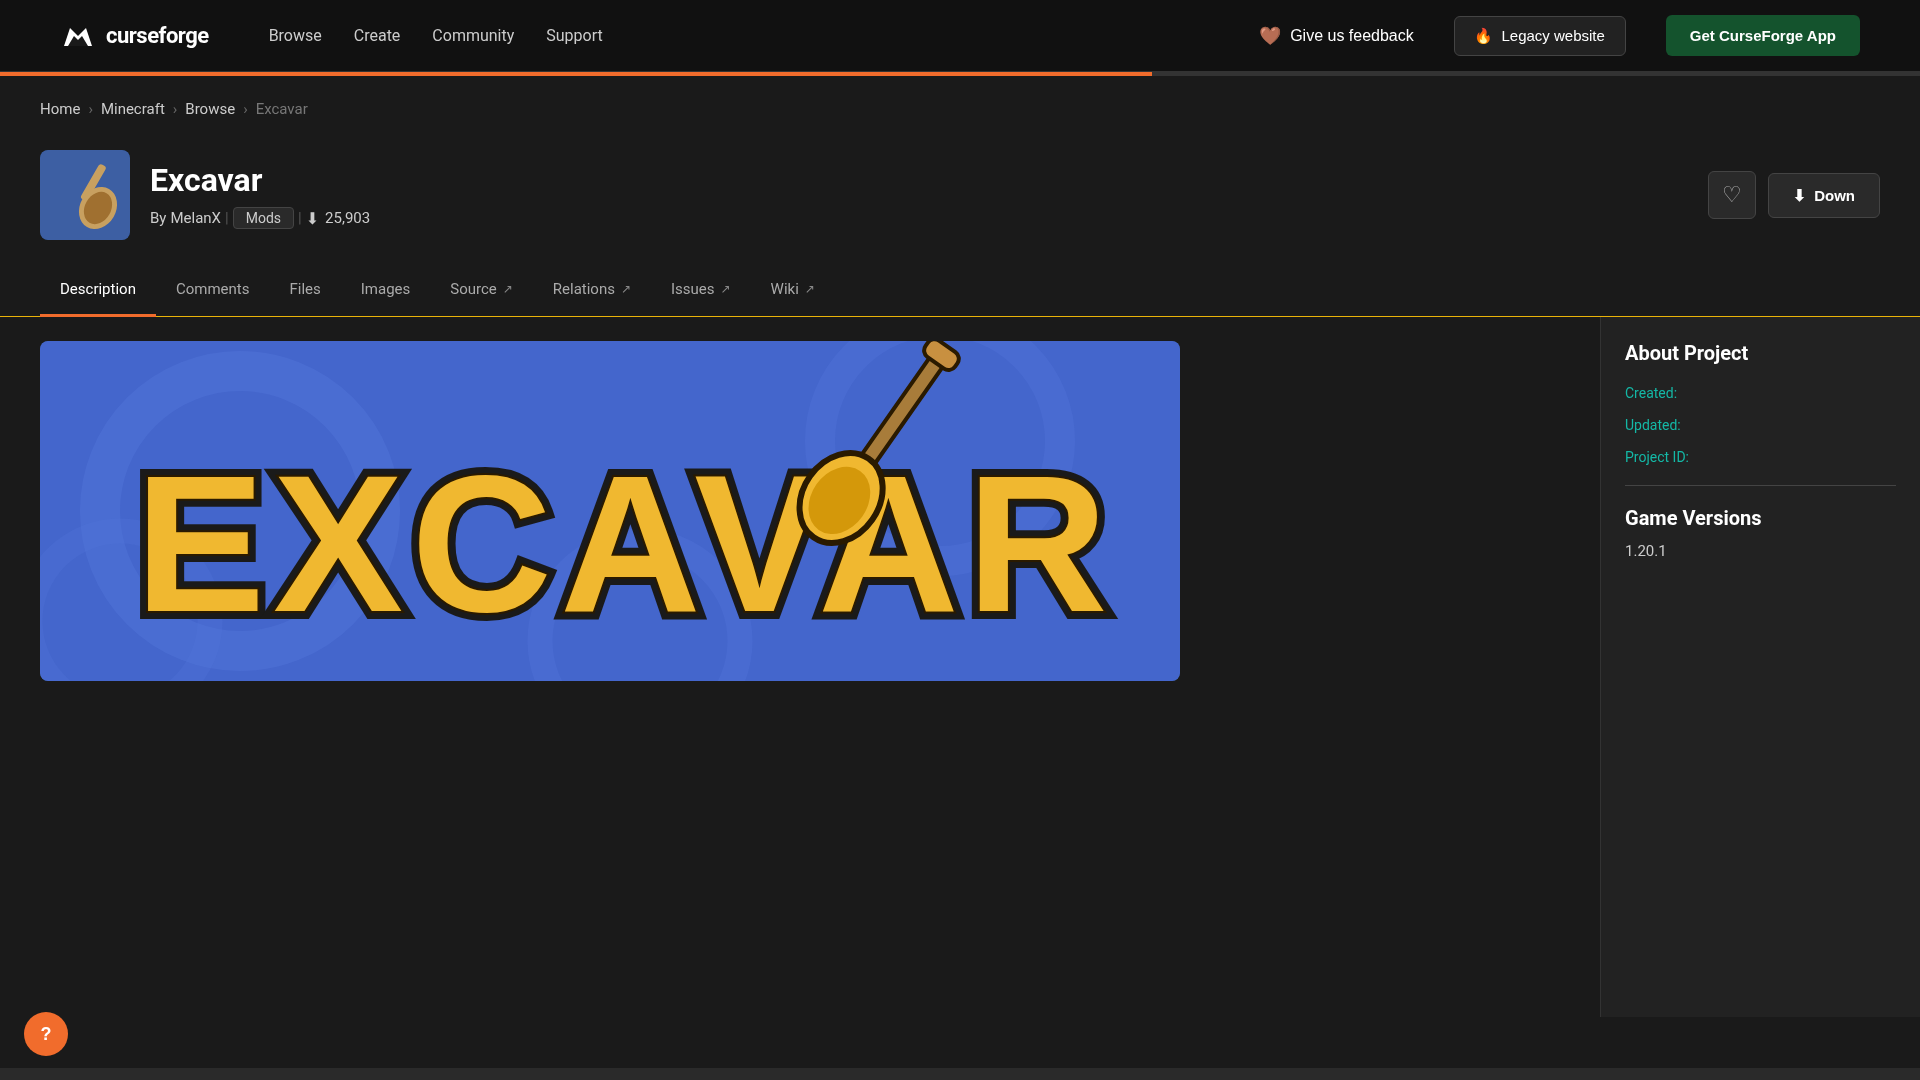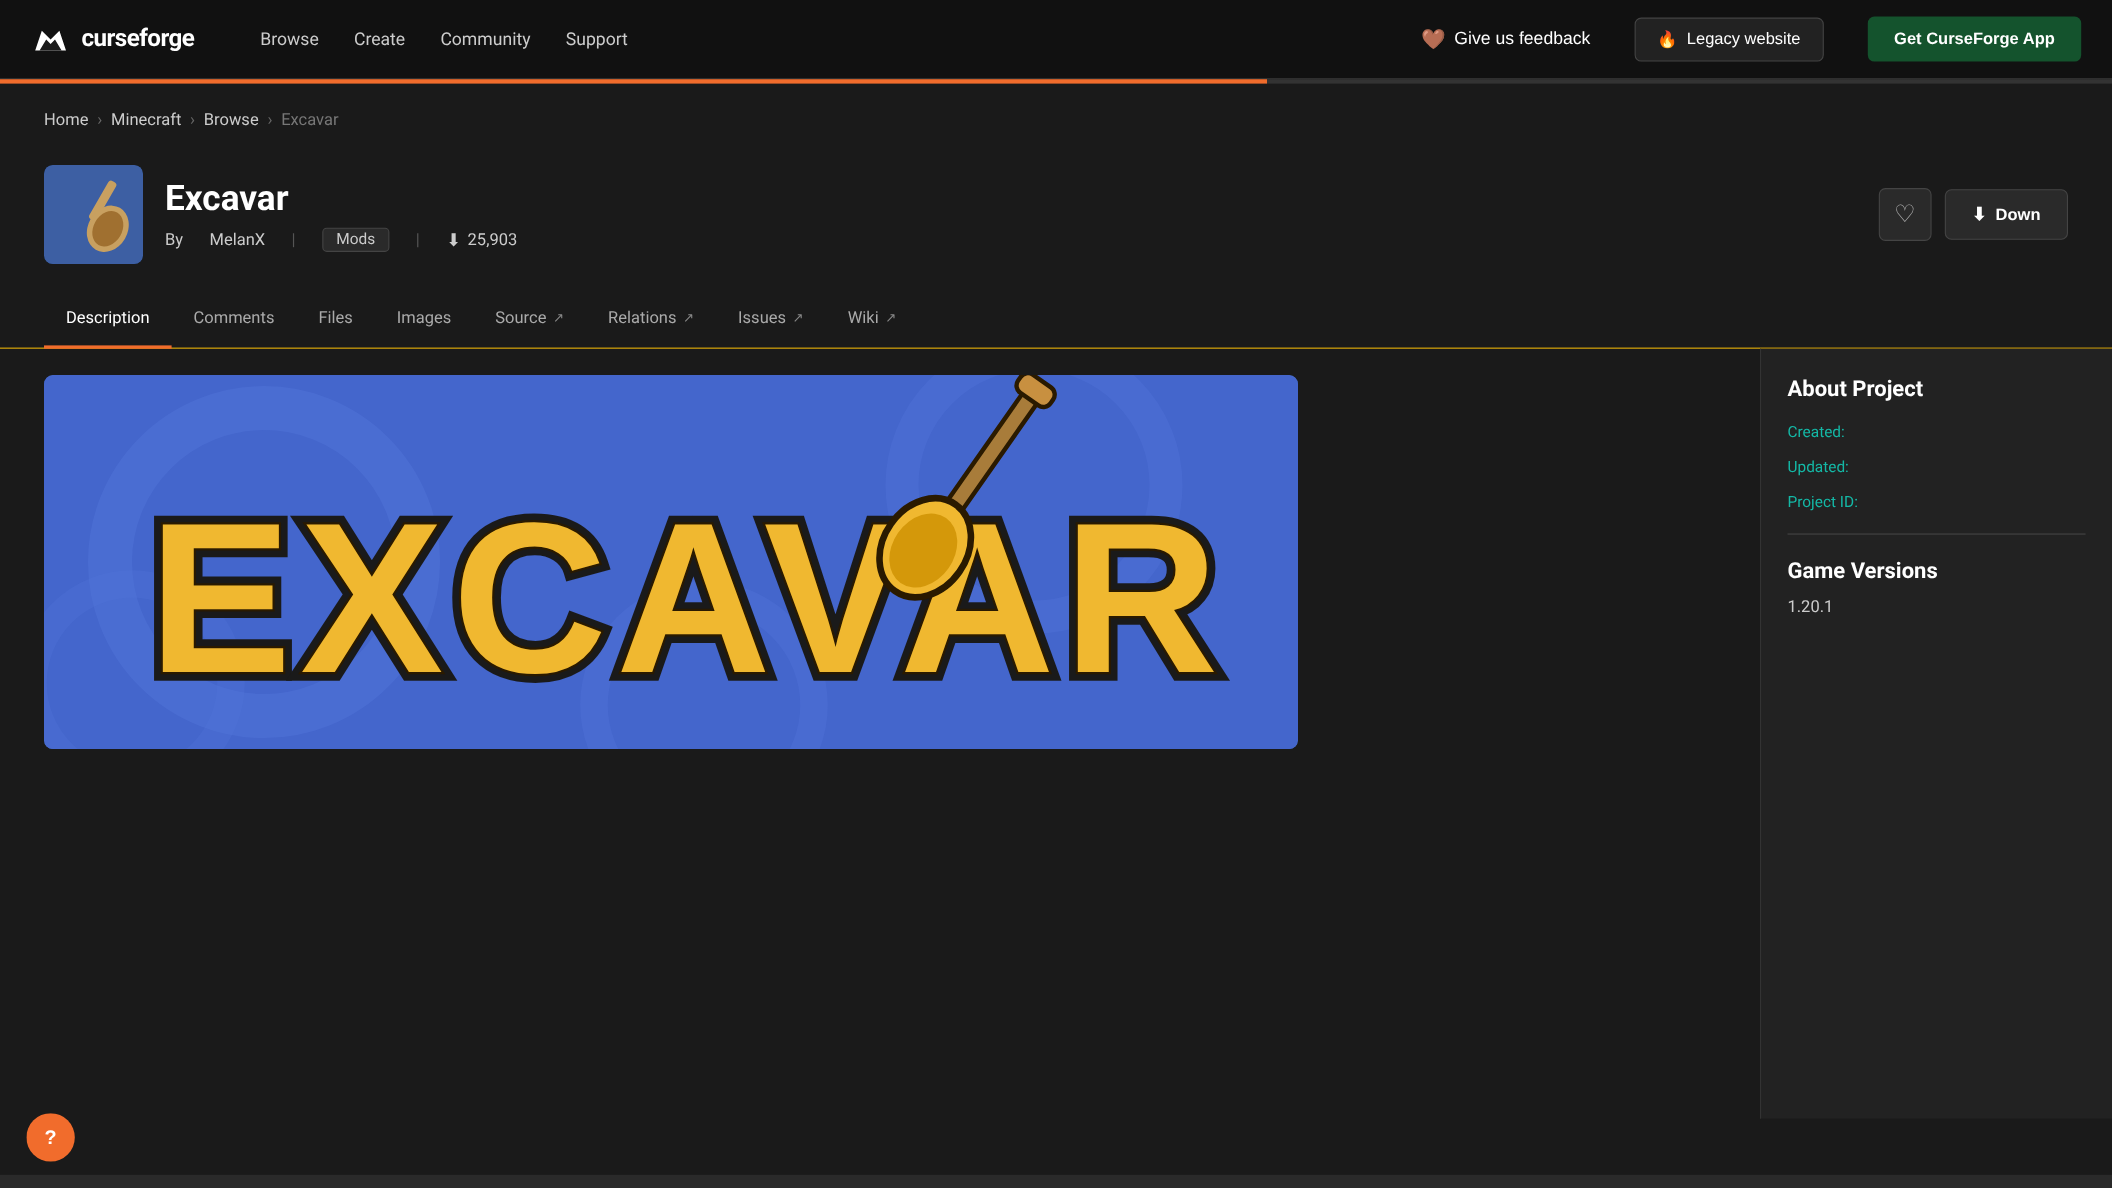--- a/index.html
+++ b/index.html
@@ -11,21 +11,21 @@
       min-height: 1080px;
       overflow-x: hidden;
     }
 
     
     .header {
       background: #111;
       border-bottom: 1px solid #333;
       display: flex;
       align-items: center;
-      padding: 0 28px;
+      padding: 0 60px;
       height: 72px;
       gap: 40px;
     }
     .logo-area {
       display: flex;
       align-items: center;
       gap: 10px;
       cursor: pointer;
     }
     .logo-icon {
@@ -134,21 +134,21 @@
     }
     .project-title {
       font-size: 32px;
       font-weight: 700;
       color: #fff;
       margin-bottom: 8px;
     }
     .project-meta {
       display: flex;
       align-items: center;
-      gap: 24px;
+      gap: 4px;
       font-size: 15px;
       color: #ccc;
     }
     .project-author {
       color: #ccc;
     }
     .project-category-badge {
       background: #2a2a2a;
       border: 1px solid #444;
       color: #ccc;

